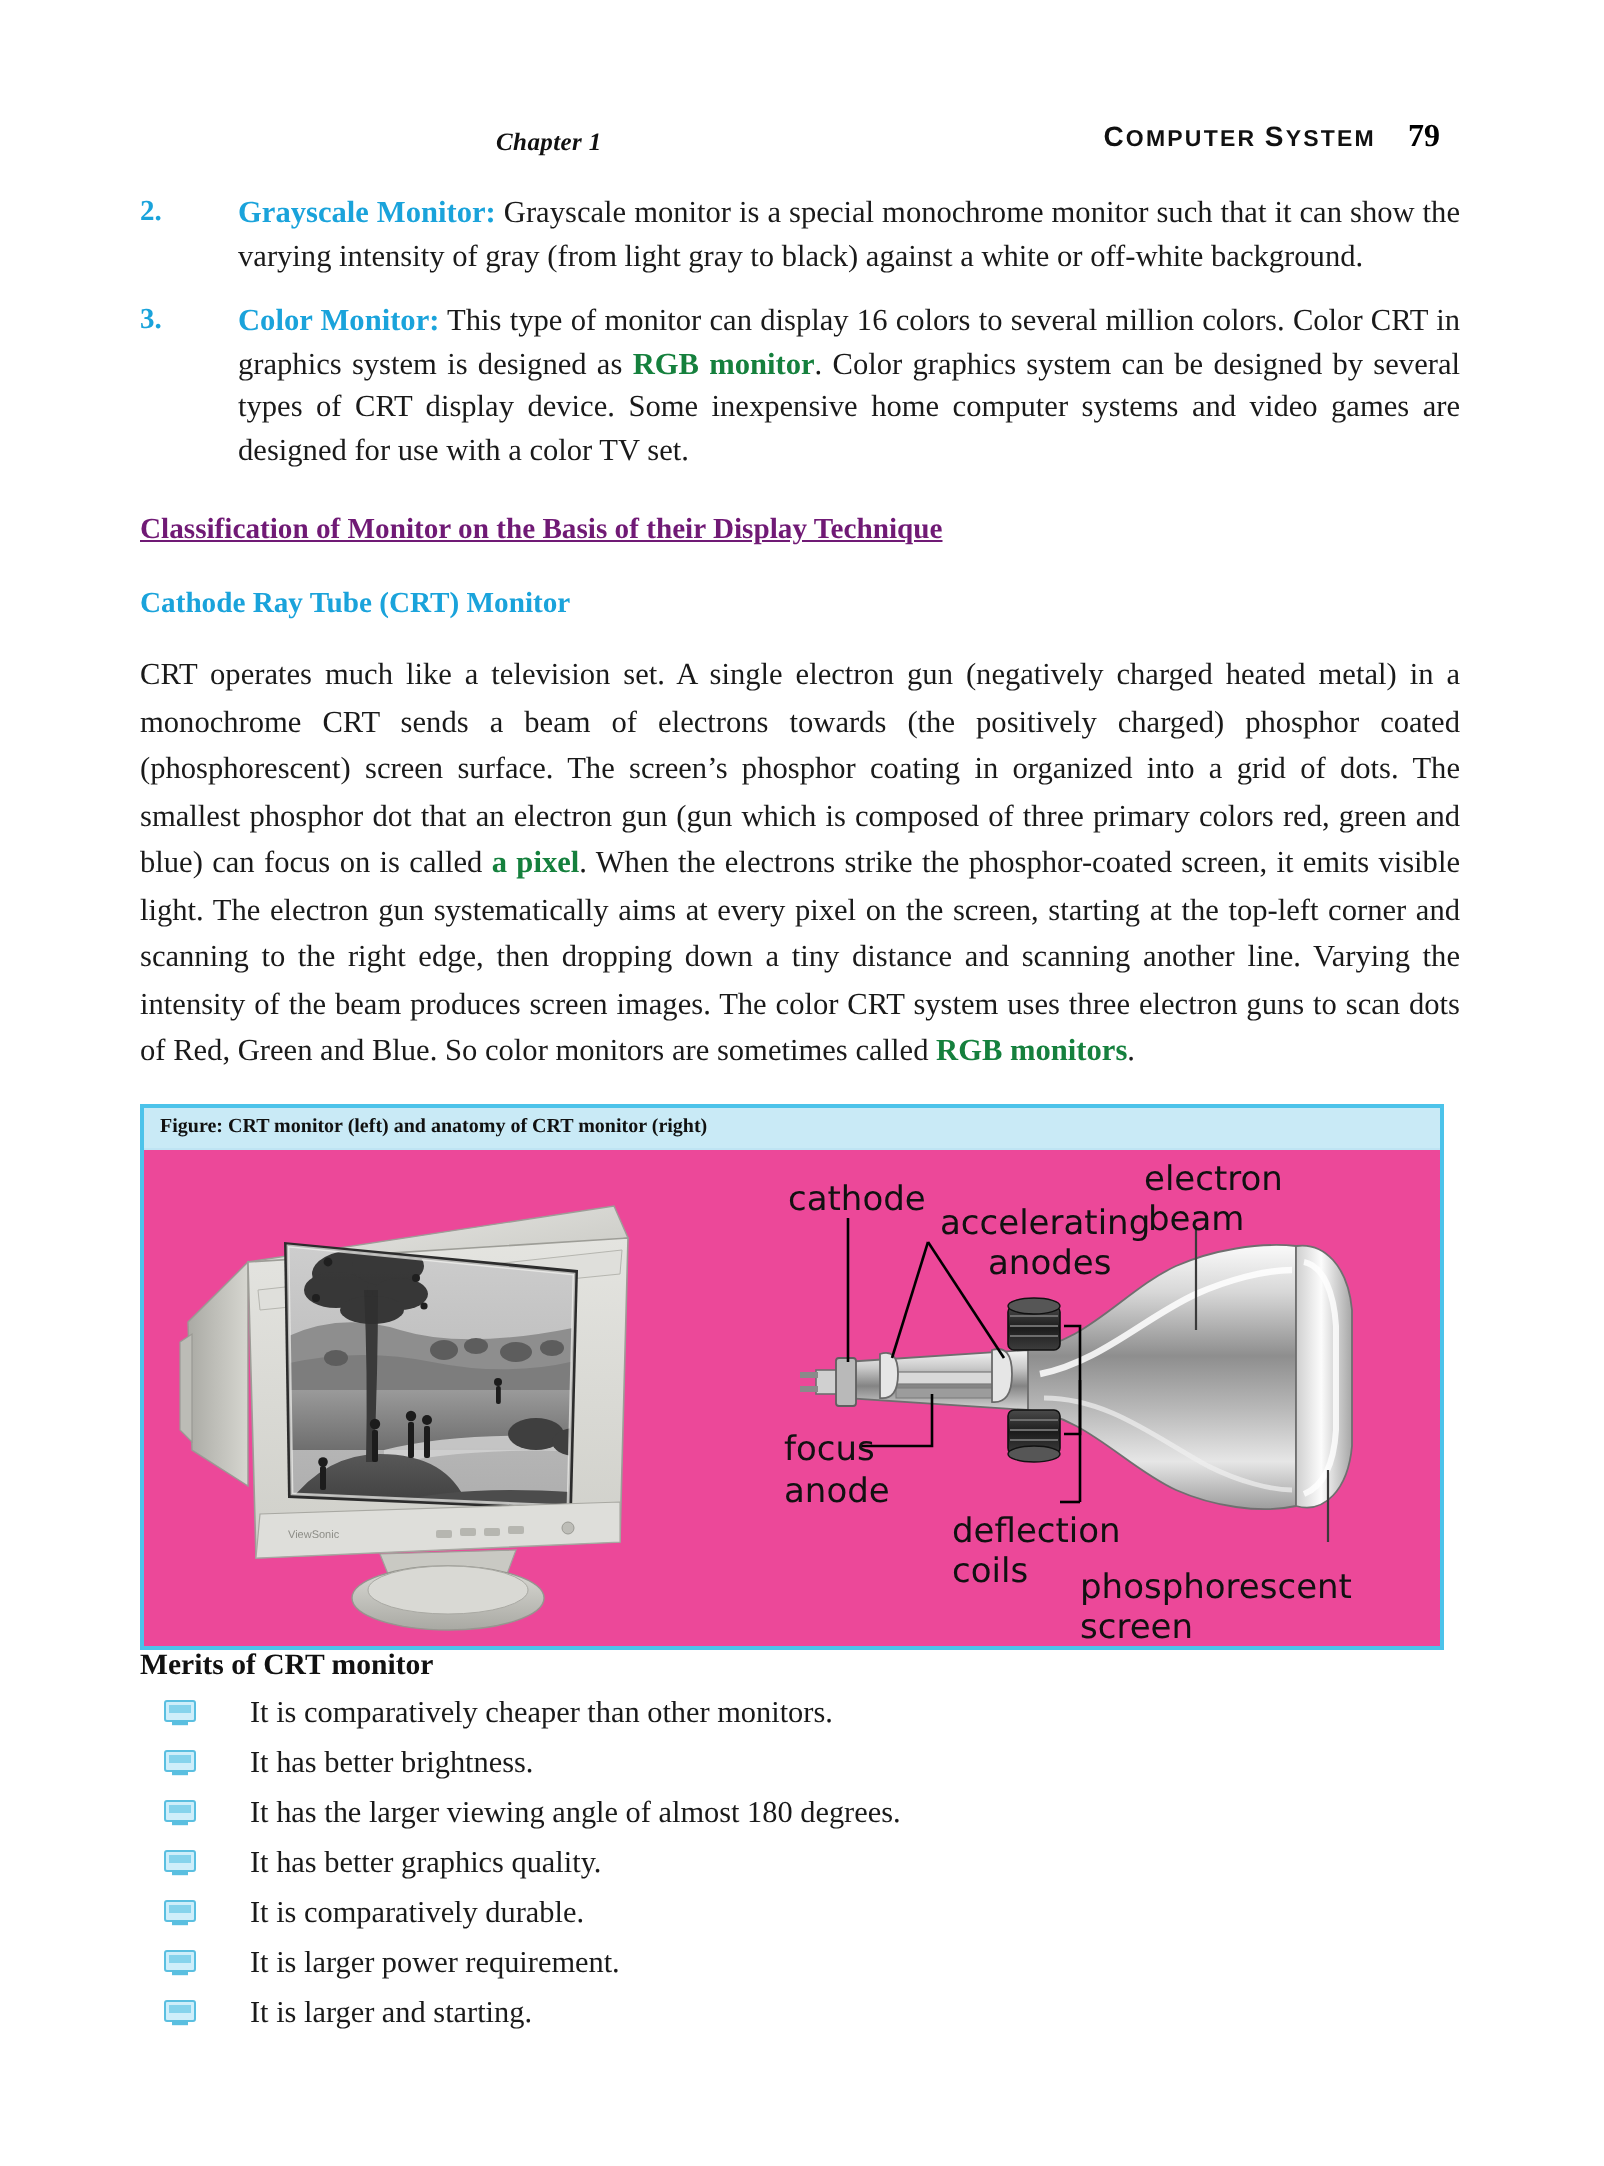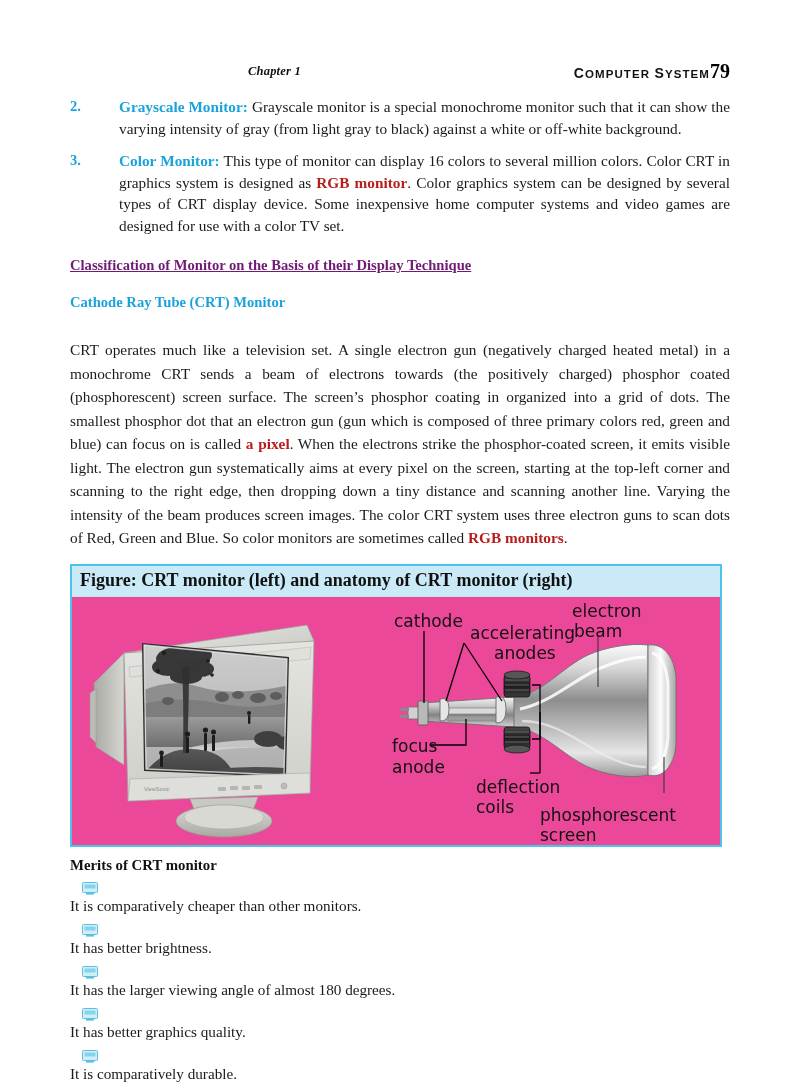--- a/index.html
+++ b/index.html
@@ -37,38 +37,39 @@
     left: 178px;
     top: 0;
     font-style: italic;
     font-weight: bold;
     font-size: 12.5px;
     letter-spacing: 0.2px;
     color: #111;
   }
   .rh-right {
     position: absolute;
-    right: 0;
+    right: 10px;
     top: -4px;
     display: flex;
     align-items: baseline;
+    gap: 16px;
   }
   .rh-title {
     font-family: "Liberation Sans", sans-serif;
     font-weight: bold;
     font-size: 11.5px;
     letter-spacing: 1.1px;
     color: #111;
     text-transform: uppercase;
   }
   .rh-title .cap { font-size: 14px; }
   .rh-page {
     font-family: "Liberation Serif", serif;
     font-weight: bold;
-    font-size: 20px;
+    font-size: 16px;
     color: #000;
     text-align: center;
   }
 
   
   .content {
     position: absolute;
     left: 70px;
     top: 96px;
     width: 660px;
@@ -92,21 +93,21 @@
     text-align: justify;
     font-size: 15.3px;
     line-height: 21.5px;
     hyphens: none;
     margin-left: 19px;
   }
   .lead-blue {
     color: #1aa3db;
     font-weight: bold;
   }
-  b.inline-bold { font-weight: bold; color: #b91c1c; }
+  b.inline-bold { font-weight: bold; color: #15803d; }
 
   h3.section-head {
     color: #701a75;
     font-weight: bold;
     font-size: 14.6px;
     margin: 19px 0 0 0;
     line-height: 20px;
     text-decoration: underline;
   }
   h4.sub-head {
@@ -114,37 +115,37 @@
     font-weight: bold;
     font-size: 14.6px;
     margin: 17px 0 0 0;
     line-height: 20px;
   }
 
   p.para {
     text-align: justify;
     font-size: 15.3px;
     line-height: 23.5px;
-    margin: 26px 0 0 0;
+    margin: 14px 0 0 0;
   }
 
   
   .figure-box {
     margin-top: 14px;
     border: 2px solid #4cc3ea;
     background: #ffffff;
     width: 652px;
     box-sizing: border-box;
   }
   .figure-caption {
     background: #c9eaf6;
     border-bottom: 1px solid #bfe4f3;
     padding: 4px 8px 5px 8px;
     font-weight: bold;
-    font-size: 18px;
+    font-size: 10px;
     color: #111;
   }
   .figure-body {
     position: relative;
     height: 248px;
     background: #ec4899;
     overflow: hidden;
   }
   .fig-left {
     position: absolute;
@@ -156,35 +157,34 @@
     position: absolute;
     left: 320px; top: 0;
     width: 328px;
     height: 248px;
   }
 
   
   h4.list-head {
     font-weight: bold;
     font-size: 14.8px;
-    margin: 10px 0 4px 0;
+    margin: 0 0 4px 0;
     color: #111;
   }
   ul.bullets {
     list-style: none;
     margin: 0;
     padding: 0;
   }
   ul.bullets li {
     display: flex;
     align-items: flex-start;
     margin: 0 0 4px 0;
     font-size: 15.2px;
     line-height: 21px;
-    flex-direction: column;
   }
   .bullet-icon {
     flex: 0 0 auto;
     width: 16px;
     height: 13px;
     margin: 4px 27px 0 12px;
   }
   .bullet-text { flex: 1; }
 
   svg { display: block; }

